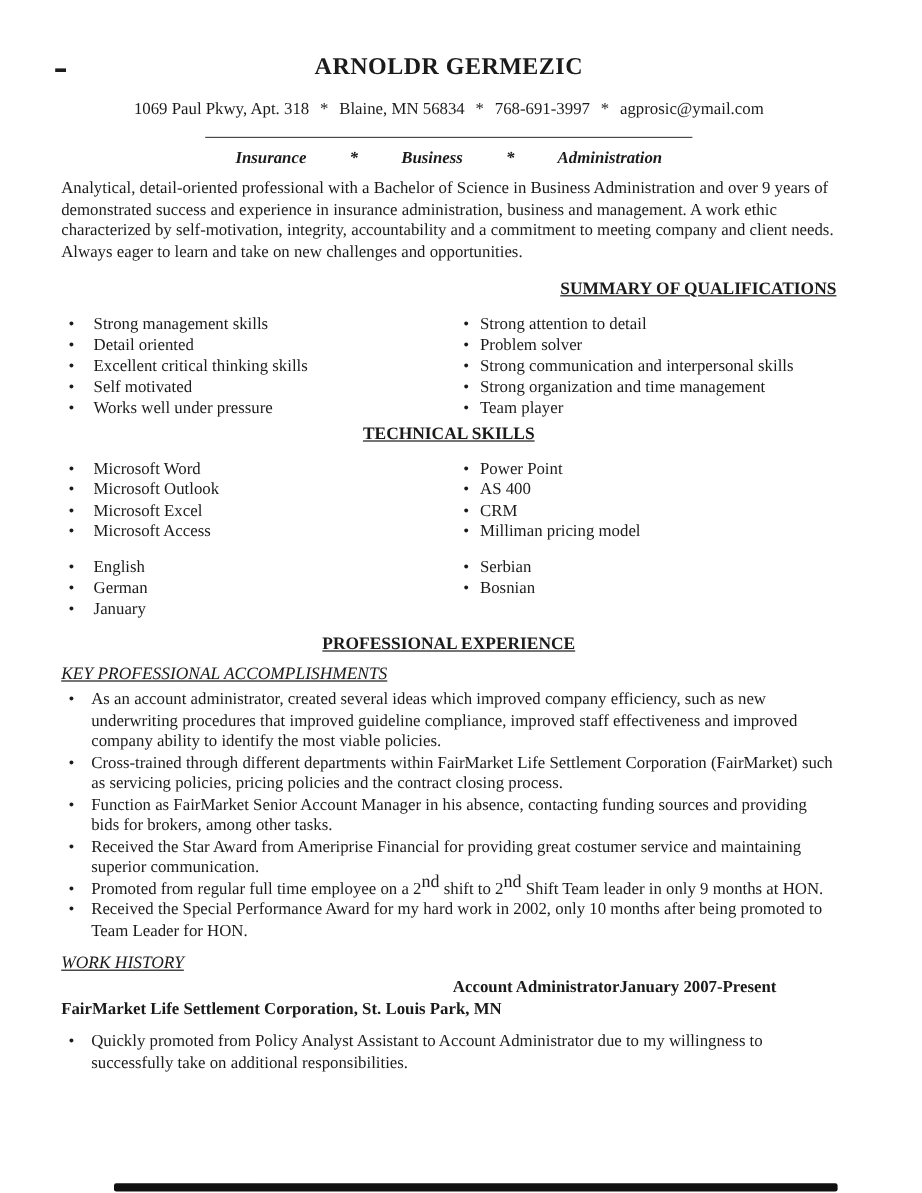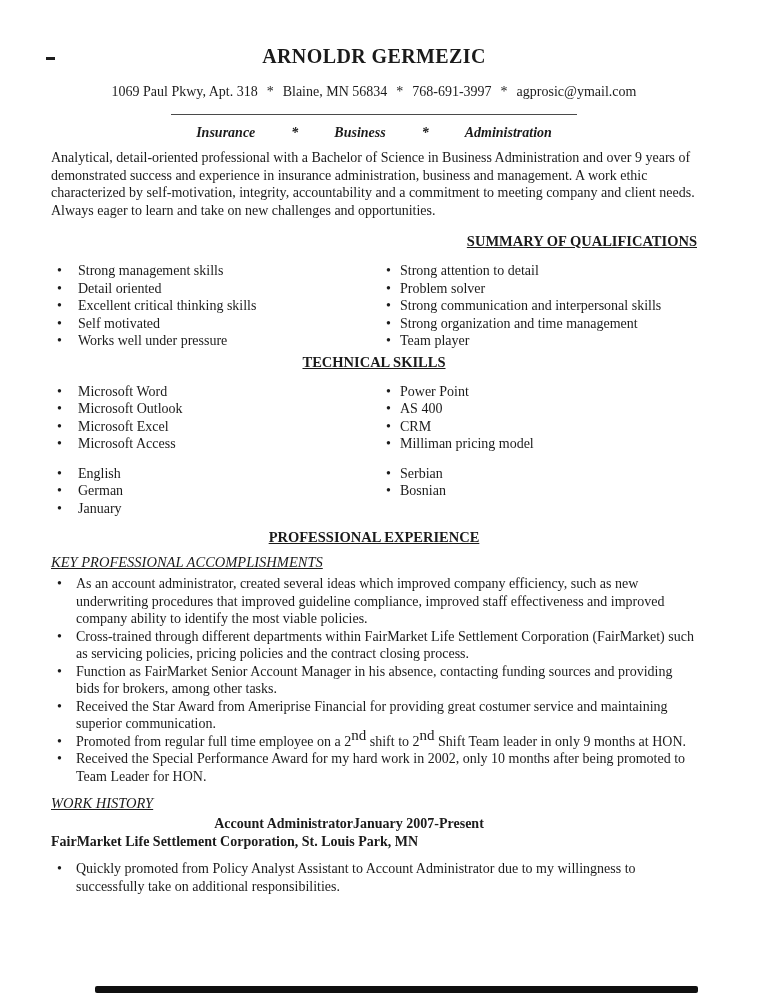--- a/index.html
+++ b/index.html
@@ -74,21 +74,21 @@
     margin-top: 10px;
     font-style: italic;
     text-decoration: underline;
     font-size: 14.5px;
     line-height: 17px;
   }
   .subhead.tight { margin-top: 8px; }
   .job-row {
     margin-top: 3px;
     display: flex;
-    justify-content: center;
+    justify-content: flex-end;
     font-weight: bold;
     padding-right: 50px;
   }
   .company { font-weight: bold; }
   .job-bullets { margin-top: 10px; }
   .scan-bar {
     position: absolute;
     left: 85px;
     top: 986px;
     width: 603px;

